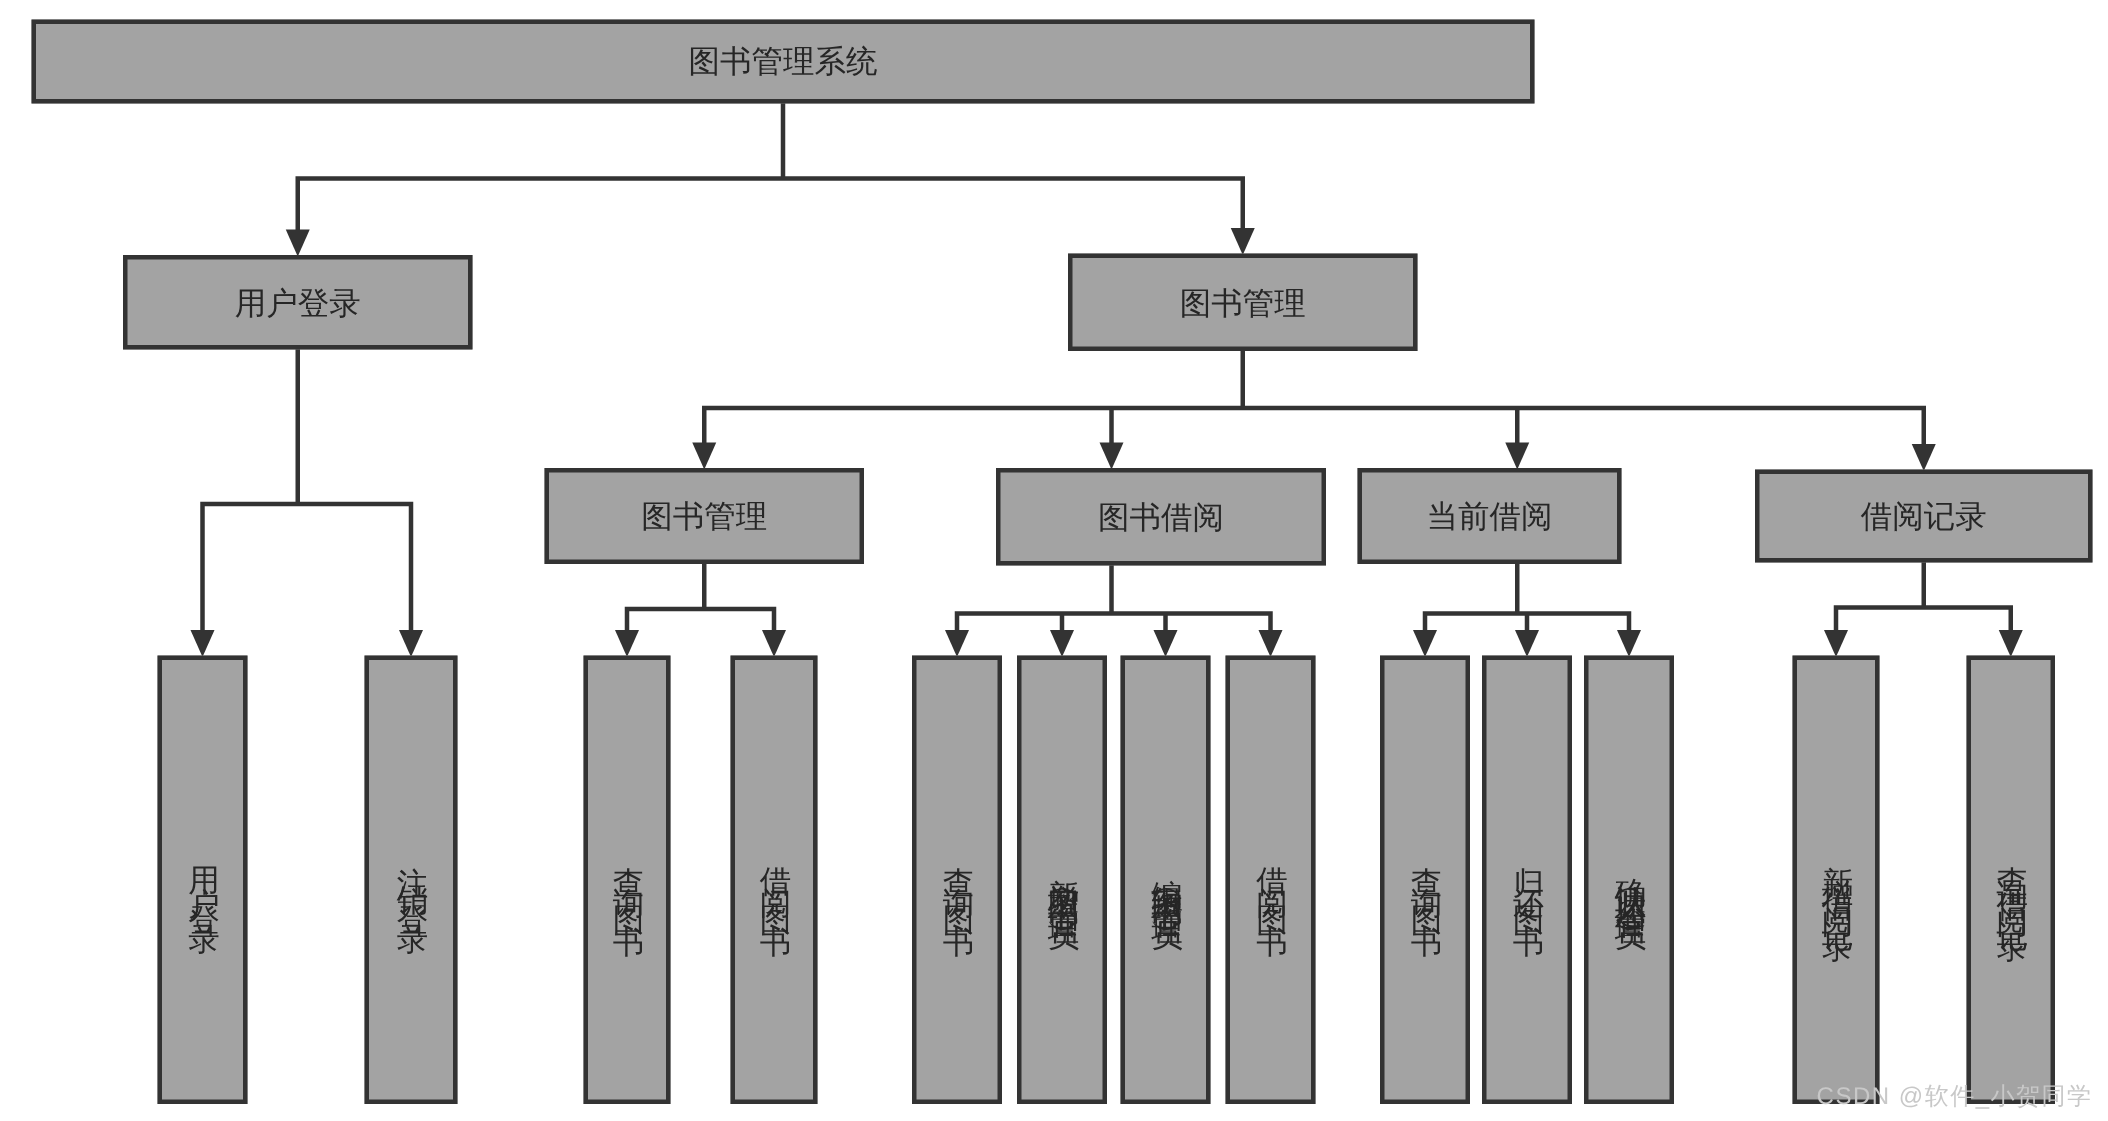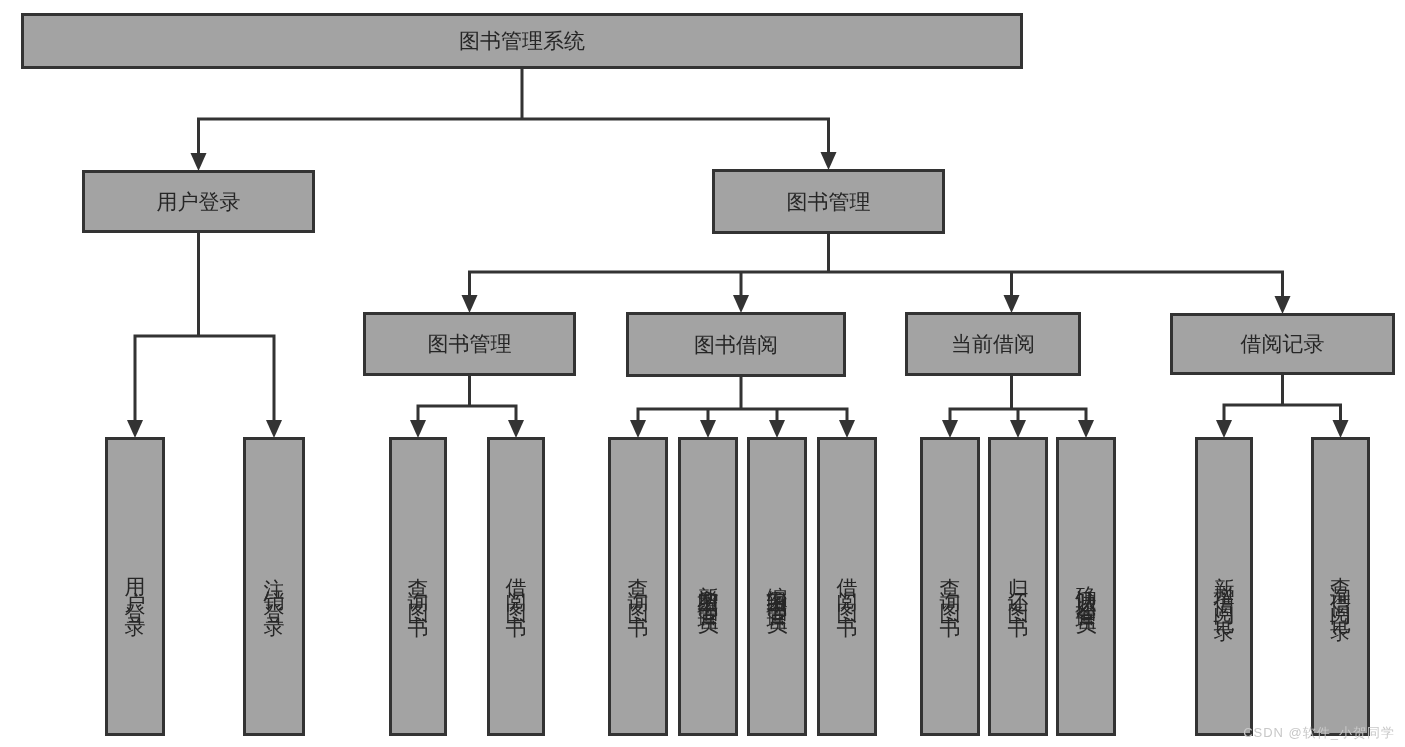--- a/index.html
+++ b/index.html
@@ -32,21 +32,21 @@
   }
   .node.v{
     writing-mode:vertical-rl;
     text-orientation:mixed;
     font-size:21px;
   }
   .watermark{
     position:absolute;
     right:10px;
     bottom:5px;
-    font-size:13px;
+    font-size:16px;
     letter-spacing:1px;
     z-index:3;
     pointer-events:none;
   }
 </style>
 </head>
 <body>
 
 <div class="stage" style="background: rgb(255, 255, 255);">
   <svg class="connectors" id="connectors" viewBox="0 0 1405 747" xmlns="http://www.w3.org/2000/svg">
@@ -89,21 +89,21 @@
         <path d="M 1282.5 375 V 405 M 1224 405 H 1340.5 M 1224 405 V 422 M 1340.5 405 V 422"></path>
         <polygon points="1216,420 1232,420 1224,438" fill="#333333" stroke="none"></polygon>
         <polygon points="1332.5,420 1348.5,420 1340.5,438" fill="#333333" stroke="none"></polygon>
       </g>
     </svg>
   <div id="nodes">
       <div class="node h" style="left: 21px; top: 13px; width: 1002px; height: 56px; border: 3px solid rgb(51, 51, 51); color: rgb(38, 38, 38);">图书管理系统</div>
       <div class="node h" style="left: 82px; top: 170px; width: 233px; height: 63px; border: 3px solid rgb(51, 51, 51); color: rgb(38, 38, 38);">用户登录</div>
       <div class="node h" style="left: 712px; top: 169px; width: 233px; height: 65px; border: 3px solid rgb(51, 51, 51); color: rgb(38, 38, 38);">图书管理</div>
       <div class="node h" style="left: 363px; top: 312px; width: 213px; height: 64px; border: 3px solid rgb(51, 51, 51); color: rgb(38, 38, 38);">图书管理</div>
-      <div class="node h" style="left: 626px; top: 312px; width: 220px; height: 65px; border: 3px solid rgb(51, 51, 51); color: rgb(38, 38, 38);">图书借阅</div>
+      <div class="node h" style="left: 664px; top: 312px; width: 220px; height: 65px; border: 3px solid rgb(51, 51, 51); color: rgb(38, 38, 38);">图书借阅</div>
       <div class="node h" style="left: 905px; top: 312px; width: 176px; height: 64px; border: 3px solid rgb(51, 51, 51); color: rgb(38, 38, 38);">当前借阅</div>
       <div class="node h" style="left: 1170px; top: 313px; width: 225px; height: 62px; border: 3px solid rgb(51, 51, 51); color: rgb(38, 38, 38);">借阅记录</div>
       <div class="node v" style="left: 105px; top: 437px; width: 60px; height: 299px; border: 3px solid rgb(51, 51, 51); color: rgb(38, 38, 38); letter-spacing: 13px;">用户登录</div>
       <div class="node v" style="left: 243px; top: 437px; width: 62px; height: 299px; border: 3px solid rgb(51, 51, 51); color: rgb(38, 38, 38); letter-spacing: 13px;">注销登录</div>
       <div class="node v" style="left: 389px; top: 437px; width: 58px; height: 299px; border: 3px solid rgb(51, 51, 51); color: rgb(38, 38, 38); letter-spacing: 13px;">查询图书</div>
       <div class="node v" style="left: 487px; top: 437px; width: 58px; height: 299px; border: 3px solid rgb(51, 51, 51); color: rgb(38, 38, 38); letter-spacing: 13px;">借阅图书</div>
       <div class="node v" style="left: 608px; top: 437px; width: 60px; height: 299px; border: 3px solid rgb(51, 51, 51); color: rgb(38, 38, 38); letter-spacing: 13px;">查询图书</div>
       <div class="node v" style="left: 678px; top: 437px; width: 60px; height: 299px; border: 3px solid rgb(51, 51, 51); color: rgb(38, 38, 38); letter-spacing: 4px;">新增图书（管理员）</div>
       <div class="node v" style="left: 747px; top: 437px; width: 60px; height: 299px; border: 3px solid rgb(51, 51, 51); color: rgb(38, 38, 38); letter-spacing: 4px;">编辑图书（管理员）</div>
       <div class="node v" style="left: 817px; top: 437px; width: 60px; height: 299px; border: 3px solid rgb(51, 51, 51); color: rgb(38, 38, 38); letter-spacing: 13px;">借阅图书</div>

